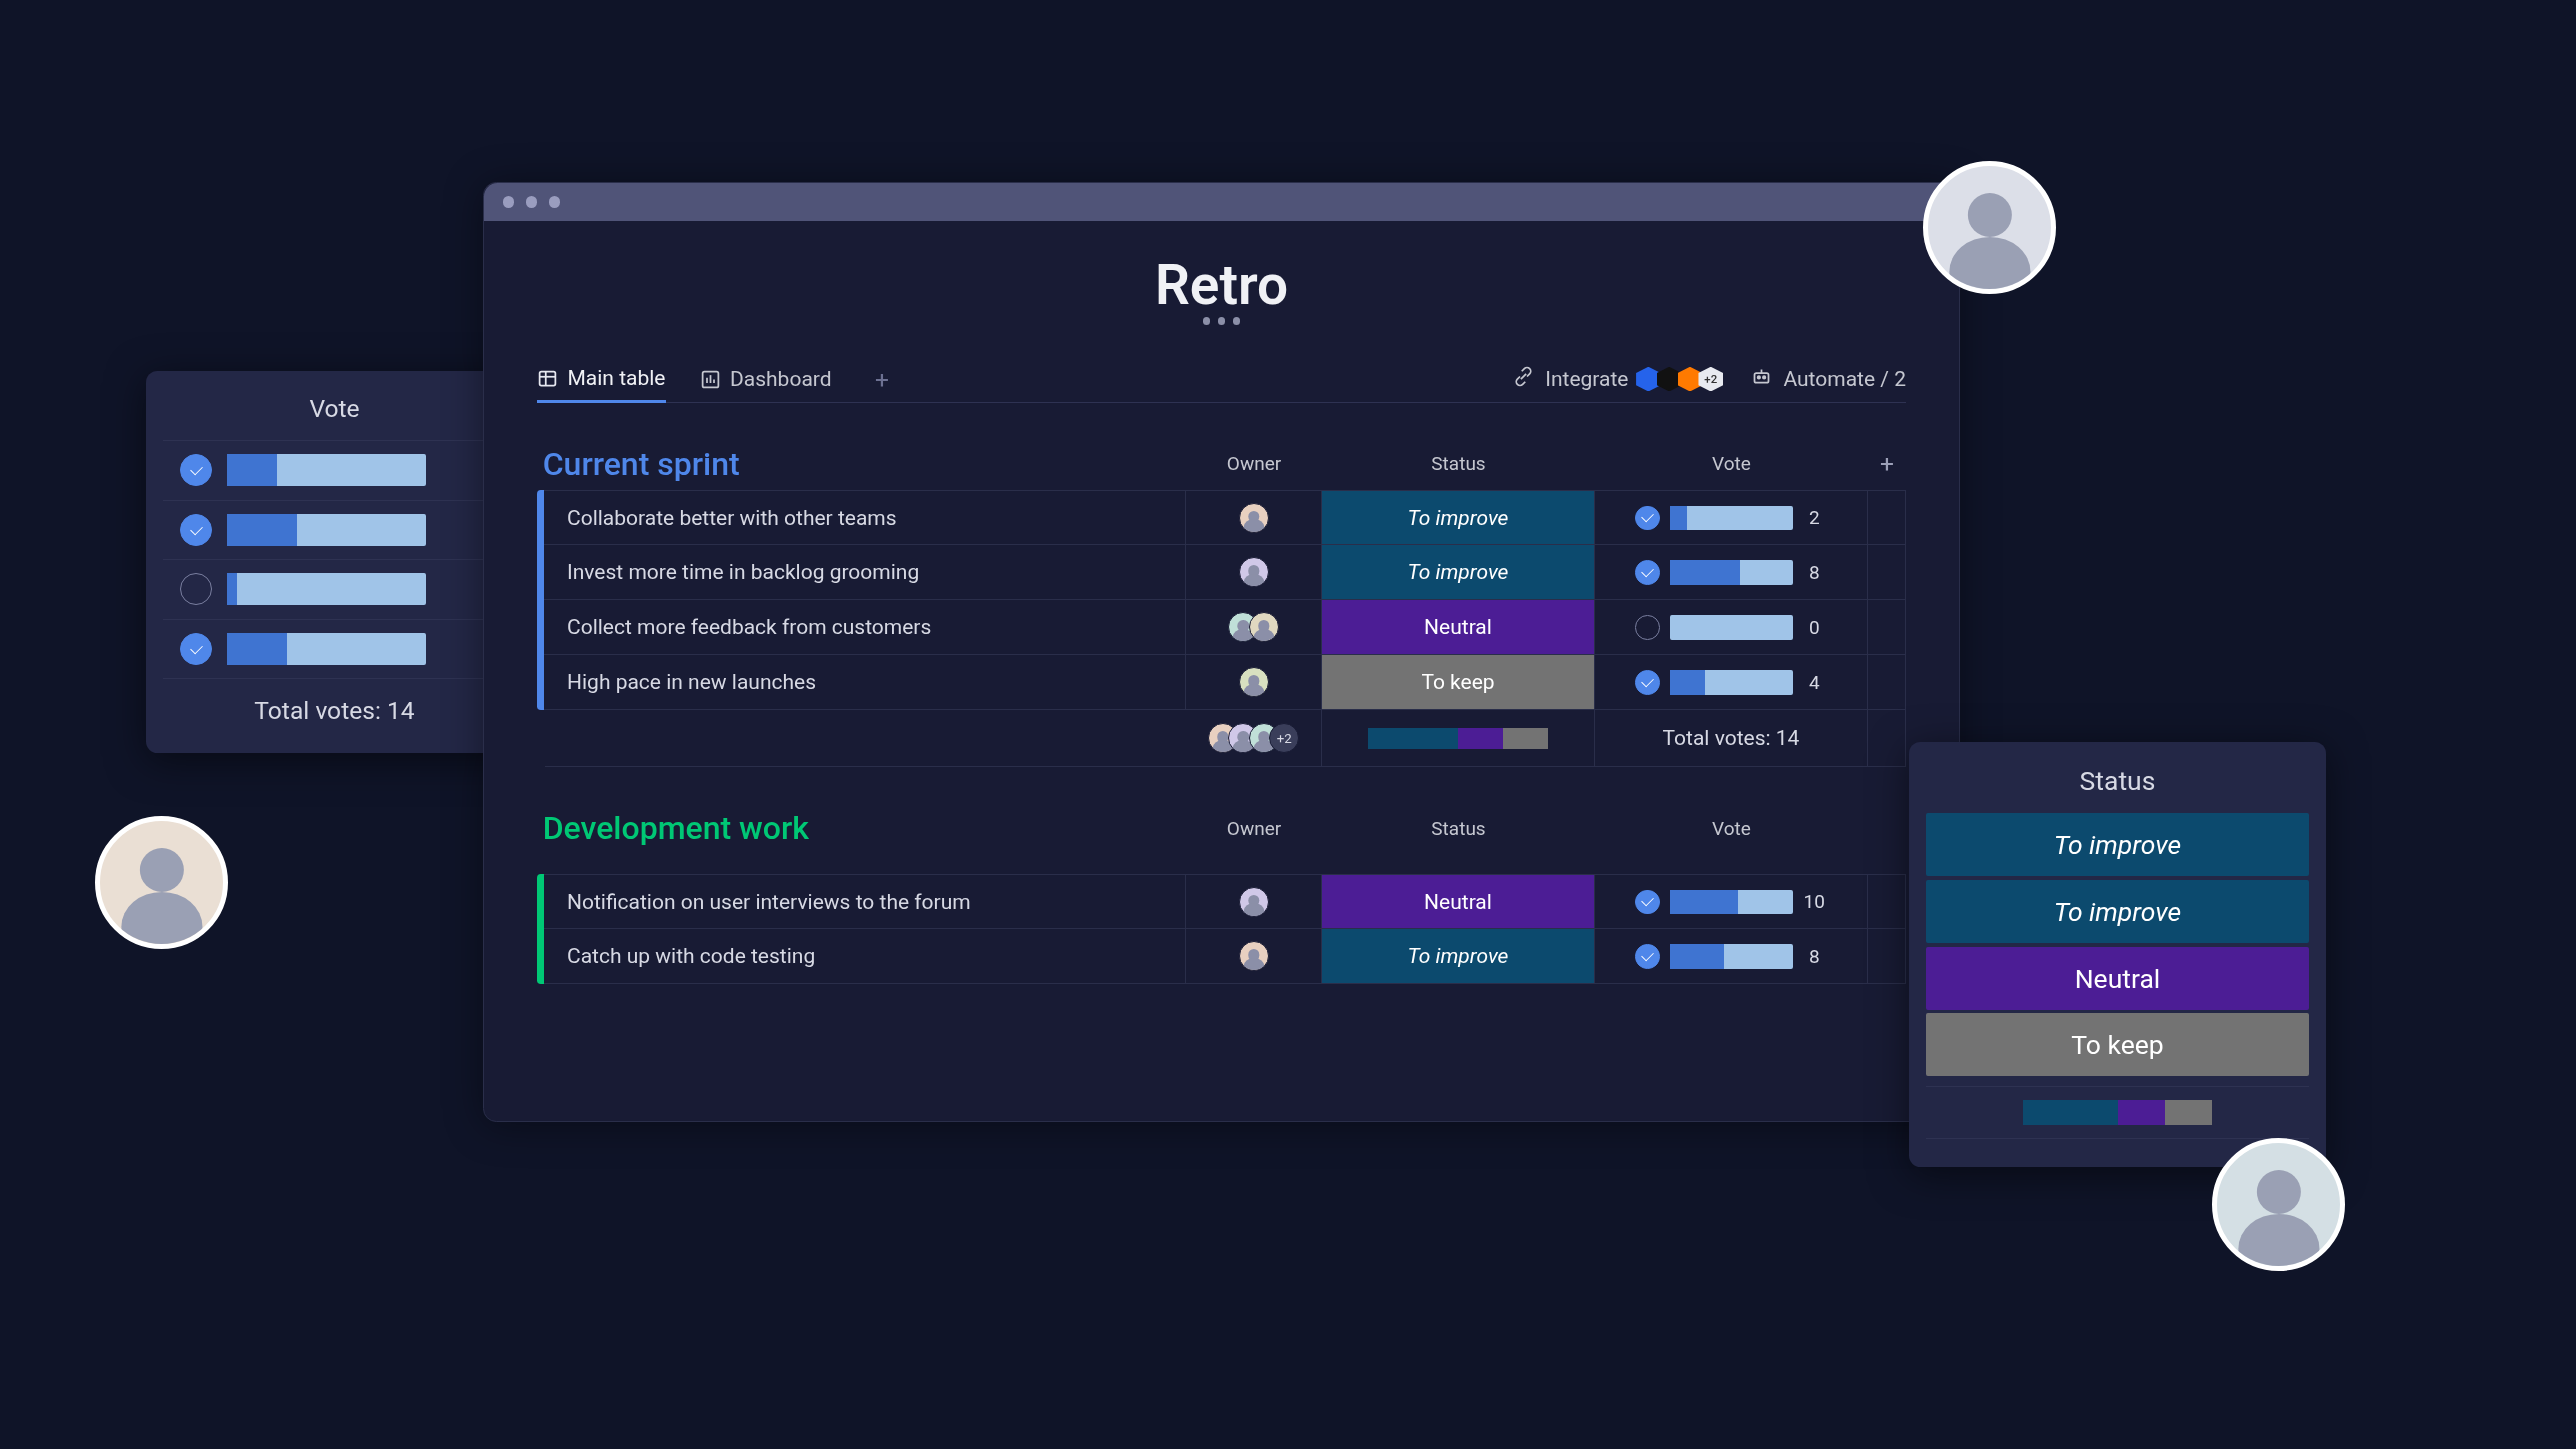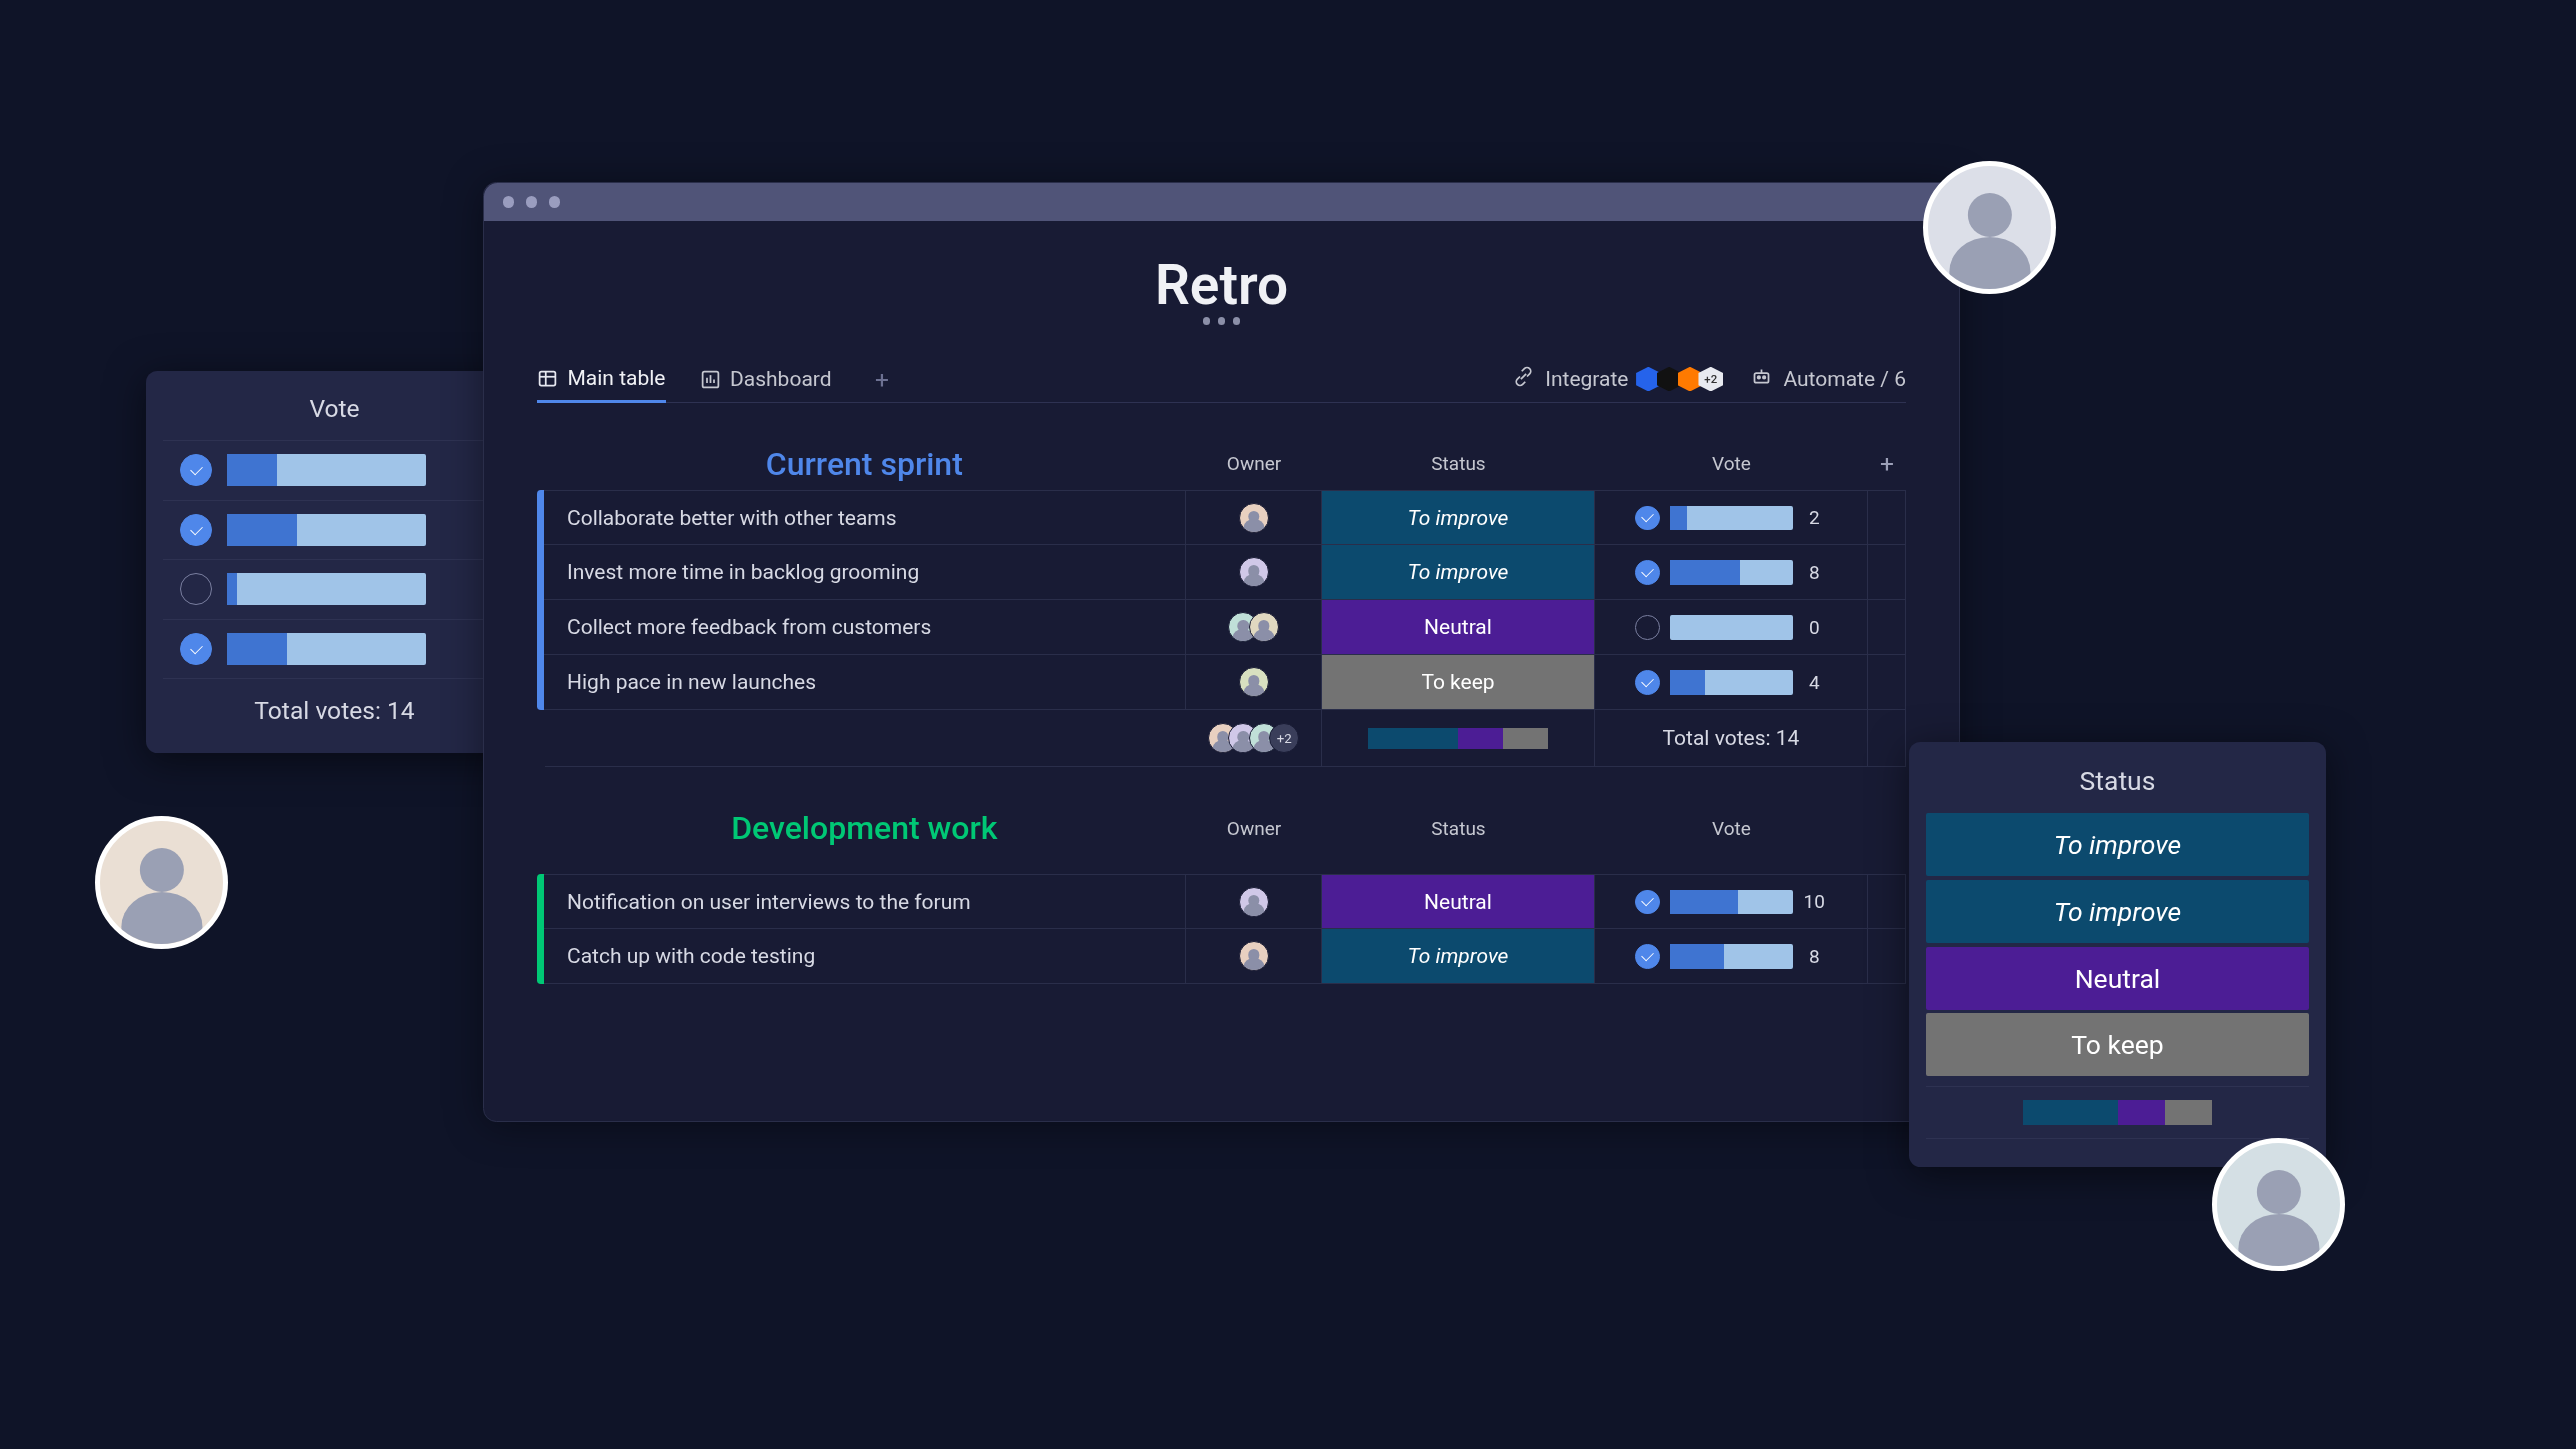--- a/index.html
+++ b/index.html
@@ -108,21 +108,20 @@
 .group-section { margin-top: 42px; }
 .group-header {
   display: grid;
   grid-template-columns: 1fr 136px 273px 273px 38px;
   align-items: center;
   padding-left: 5.7px;
 }
 .group-title {
   font-size: 32px;
   font-weight: 500;
-  text-align: center;
 }
 .group-title.blue { color: #4f87ea; }
 .group-title.green { color: #00c875; }
 .col-head {
   text-align: center;
   font-size: 19px;
   color: #c5c7d0;
 }
 .add-col {
   font-size: 24.6px;
@@ -399,21 +398,21 @@
         </div>
         <div class="automate-group">
           <span>
             <svg width="21" height="21" viewBox="0 0 24 24" fill="none" stroke="#c5c7d0" stroke-width="2">
                 <rect x="4" y="8" width="16" height="11" rx="2"></rect>
                 <circle cx="9" cy="13" r="1.4" fill="#c5c7d0"></circle>
                 <circle cx="15" cy="13" r="1.4" fill="#c5c7d0"></circle>
                 <line x1="12" y1="4" x2="12" y2="8"></line>
               </svg>
           </span>
-          <span>Automate / 6</span>
+          <span>Automate / 2</span>
         </div>
       </div>
     </div>
 
     <div id="groups-mount">
         <div class="group-section">
           <div class="group-header">
             <div class="group-title blue">Current sprint</div>
      <div class="col-head">Owner</div>
      <div class="col-head">Status</div>

